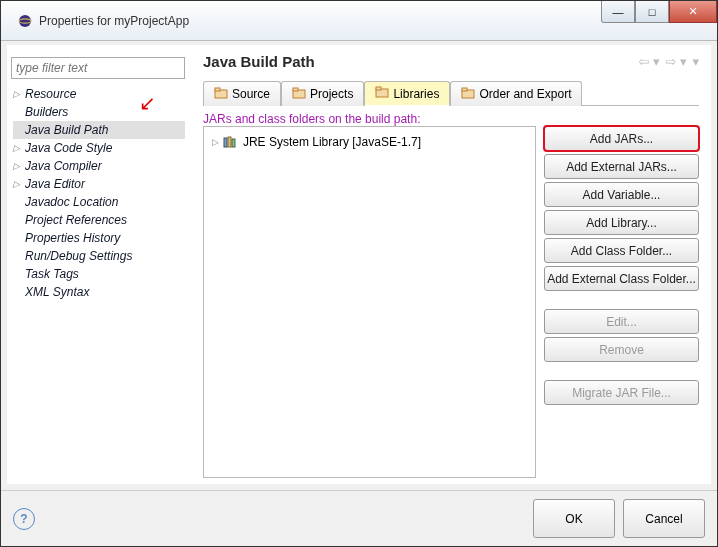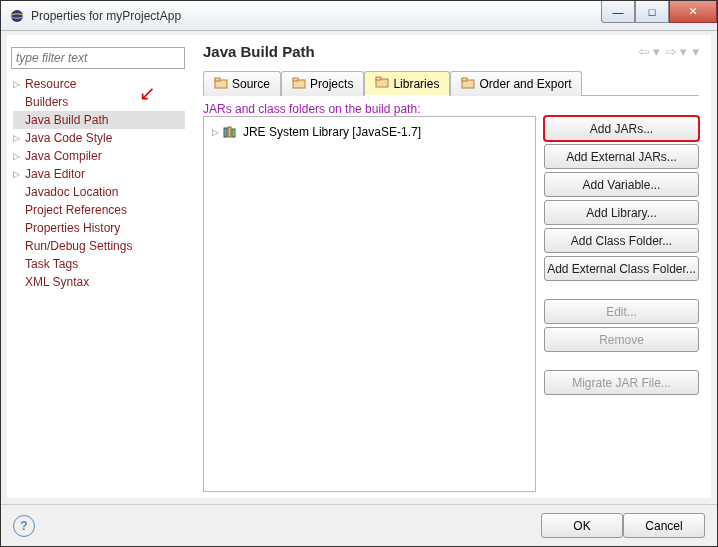--- a/index.html
+++ b/index.html
@@ -1,29 +1,29 @@
 <!DOCTYPE html>
 <html><head>
 <meta charset="utf-8">
 <style>
 * { box-sizing: border-box; font-family: "Segoe UI", Tahoma, sans-serif; font-size: 12px; }
 body { margin: 0; padding: 0; background: #fff; }
 .window { width: 718px; height: 547px; border: 1px solid #333; display: flex; flex-direction: column; background: #f0f0f0; }
-.titlebar { height: 30px; background: linear-gradient(#fdfefe, #e8eef5); display: flex; align-items: center; padding: 0 0 0 8px; border-bottom: 1px solid #bbb; }
+.titlebar { height: 40px; background: linear-gradient(#fdfefe, #e8eef5); display: flex; align-items: center; padding: 0 0 0 16px; border-bottom: 1px solid #bbb; }
 .titlebar-icon { width: 16px; height: 16px; margin-right: 6px; }
 .titlebar-text { flex: 1; color: #333; }
 .winbtns { display: flex; height: 100%; }
 .winbtn { width: 34px; height: 22px; margin-top: 0; border: 1px solid #8a8a8a; border-top: none; background: linear-gradient(#f5f8fb,#d8e2ec); display:flex; align-items:center; justify-content:center; font-size:11px; }
 .winbtn.close { width: 48px; background: linear-gradient(#e9988c,#c9513e); color:#fff; border-color:#933; border-top-right-radius:0; }
 .winbtn.min { border-radius: 0 0 0 3px; }
 .content { flex:1; display:flex; background:#fff; margin:4px 6px 6px 6px; }
 .sidebar { width: 182px; border-right: none; padding: 12px 4px; display:flex; flex-direction:column; }
 .filter { width: 100%; height: 22px; border:1px solid #aaa; padding:2px 4px; color:#999; font-style:italic; margin-bottom:6px; }
 .tree { flex:1; overflow:auto; padding-left:2px; }
-.tree-item { display:flex; align-items:center; height:18px; padding-left:12px; cursor:default; color:#7f1d1d; }
+.tree-item { display:flex; align-items:center; height:18px; padding-left:12px; cursor:default; color:#0f172a;font-style:italic; }
 .tree-item.has-children::before { content:"▷"; font-size:9px; color:#888; margin-right:4px; margin-left:-12px; width:8px; display:inline-block; }
 .tree-item.selected { background:#e0e0e0; }
 .main { flex:1; display:flex; flex-direction:column; padding: 8px 12px 6px 14px; position:relative; }
 .main-header { display:flex; align-items:center; margin-bottom:10px; }
 .main-title { font-size:15px; font-weight:bold; color:#2a2a2a; flex:1; }
 .navbtns { display:flex; gap:6px; color:#999; }
 .navarrow { font-size:13px; color:#bbb; }
 .tabs { display:flex; border-bottom:1px solid #b8b8b8; margin-bottom:6px; }
 .tab { display:flex; align-items:center; gap:4px; padding:4px 10px; border:1px solid #b8b8b8; border-bottom:none; background:linear-gradient(#fdfdfd,#ececec); margin-right:0; border-radius:3px 3px 0 0; cursor:default; position:relative; top:1px; }
 .tab.active { background:#fef9c3; border-bottom:1px solid #fff; }
@@ -33,21 +33,21 @@
 .libtree { flex:1; border:1px solid #b8b8b8; background:#fff; padding:6px; }
 .lib-item { display:flex; align-items:center; gap:4px; padding:2px; }
 .lib-expand { font-size:9px; color:#888; }
 .btncol { width:155px; display:flex; flex-direction:column; gap:3px; }
 .btn { height:25px; border:1px solid #999; background:linear-gradient(#fdfdfd,#e6e6e6); border-radius:3px; cursor:default; display:flex; align-items:center; justify-content:center; color:#222; }
 .btn.disabled { color:#9a9a9a; }
 .btn.highlight { outline:2px solid #d12; outline-offset:-1px; }
 .footer { border-top:1px solid #ccc; padding:8px 12px; display:flex; align-items:center; background:#f0f0f0; }
 .help { width:22px; height:22px; border:1.5px solid #5a8ac6; border-radius:50%; display:flex; align-items:center; justify-content:center; color:#5a8ac6; font-weight:bold; }
 .footer-spacer { flex:1; }
-.fbtn { width:82px; height:25px; border:1px solid #999; background:linear-gradient(#fdfdfd,#e6e6e6); border-radius:3px; display:flex; align-items:center; justify-content:center; }
+.fbtn { width:82px; height:39px; border:1px solid #999; background:linear-gradient(#fdfdfd,#e6e6e6); border-radius:3px; margin-left:8px; display:flex; align-items:center; justify-content:center; }
 .arrow-annotation { position:absolute; left:130px; top:72px; color:#d00; font-size:20px; pointer-events:none; }
 svg.proj-icon rect { stroke:#c08030; fill:#f4d9a8; }
 </style>
 </head>
 <body>
 
 <div class="window">
   <div class="titlebar">
     <svg class="titlebar-icon" viewBox="0 0 16 16">
         <circle cx="8" cy="8" r="6" fill="#3b2e7e"></circle>

